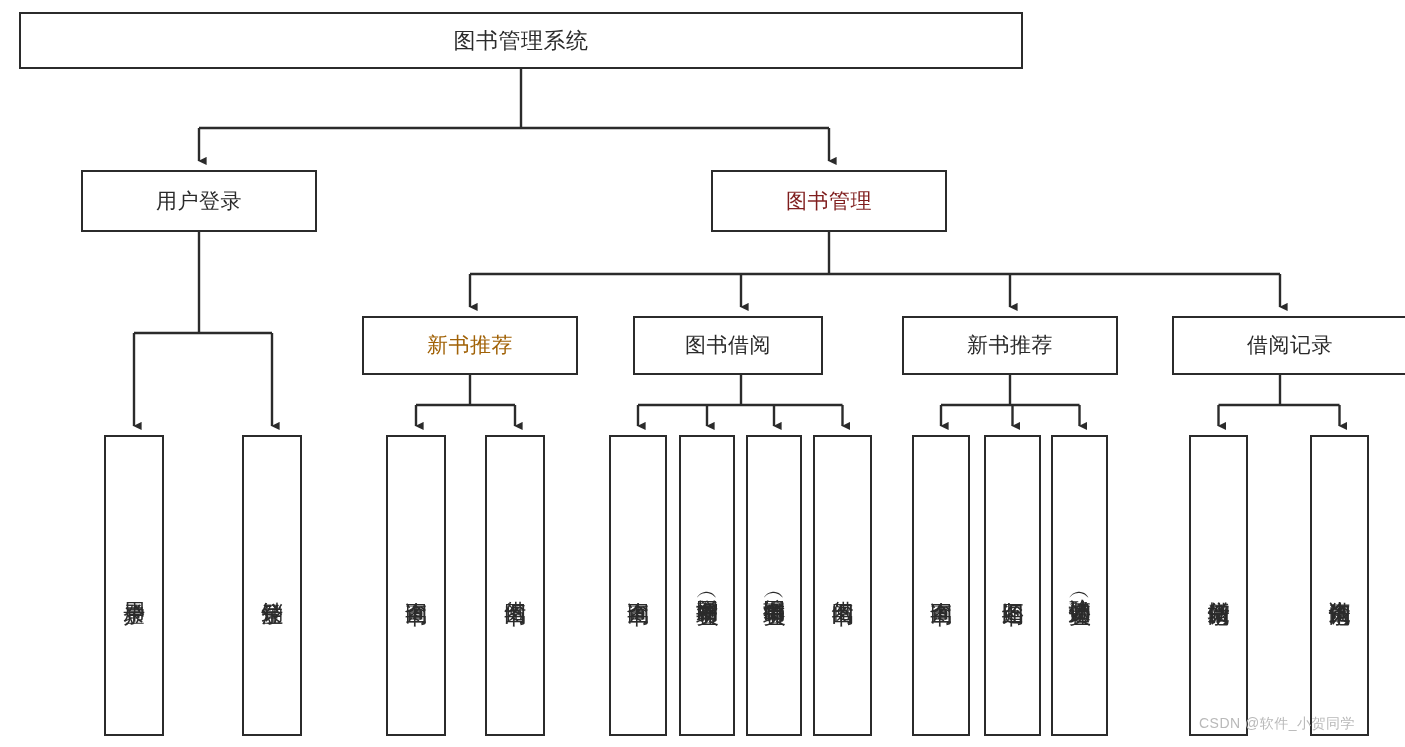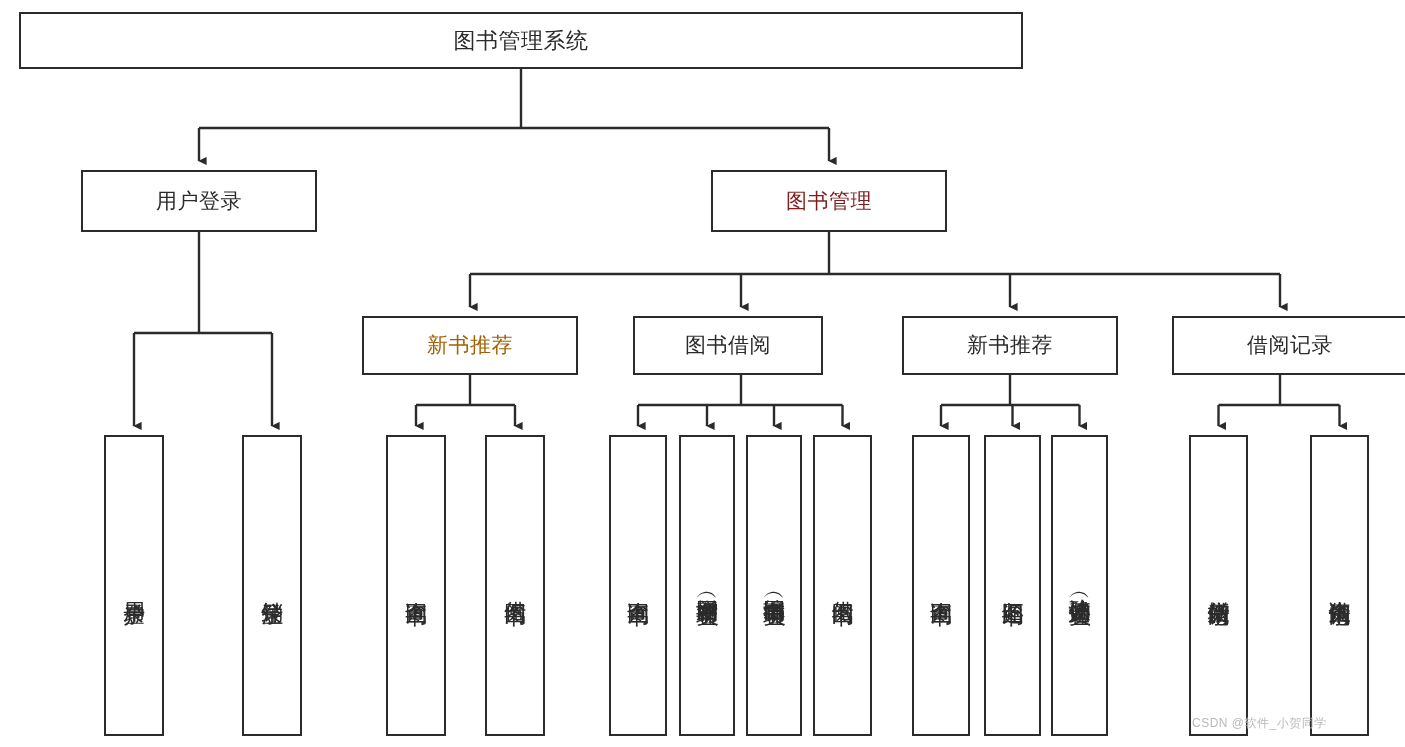--- a/index.html
+++ b/index.html
@@ -59,24 +59,25 @@
     font-size: 22px;
     line-height: 1.12;
     letter-spacing: 1px;
     white-space: nowrap;
     max-height: 272px;
   }
   .node.root .node-label { font-size: 22px; }
   .watermark {
     position: absolute;
     color: #b9b9b9;
-    font-size: 12px;
+    font-size: 14px;
     letter-spacing: 0.5px;
     white-space: nowrap;
     user-select: none;
+    padding-left: 7px;
   }
 </style>
 </head>
 <body>
 
 <div id="diagram-root">
   <svg class="wires" viewBox="0 0 1405 747" preserveAspectRatio="none" aria-hidden="true">
     <defs>
       <marker id="arrowhead" markerWidth="9" markerHeight="9" refX="4.5" refY="7.6" orient="auto" markerUnits="userSpaceOnUse">
         <path d="M0.4,0 L8.6,0 L4.5,8.4 Z" fill="#2b2b2b"></path>

